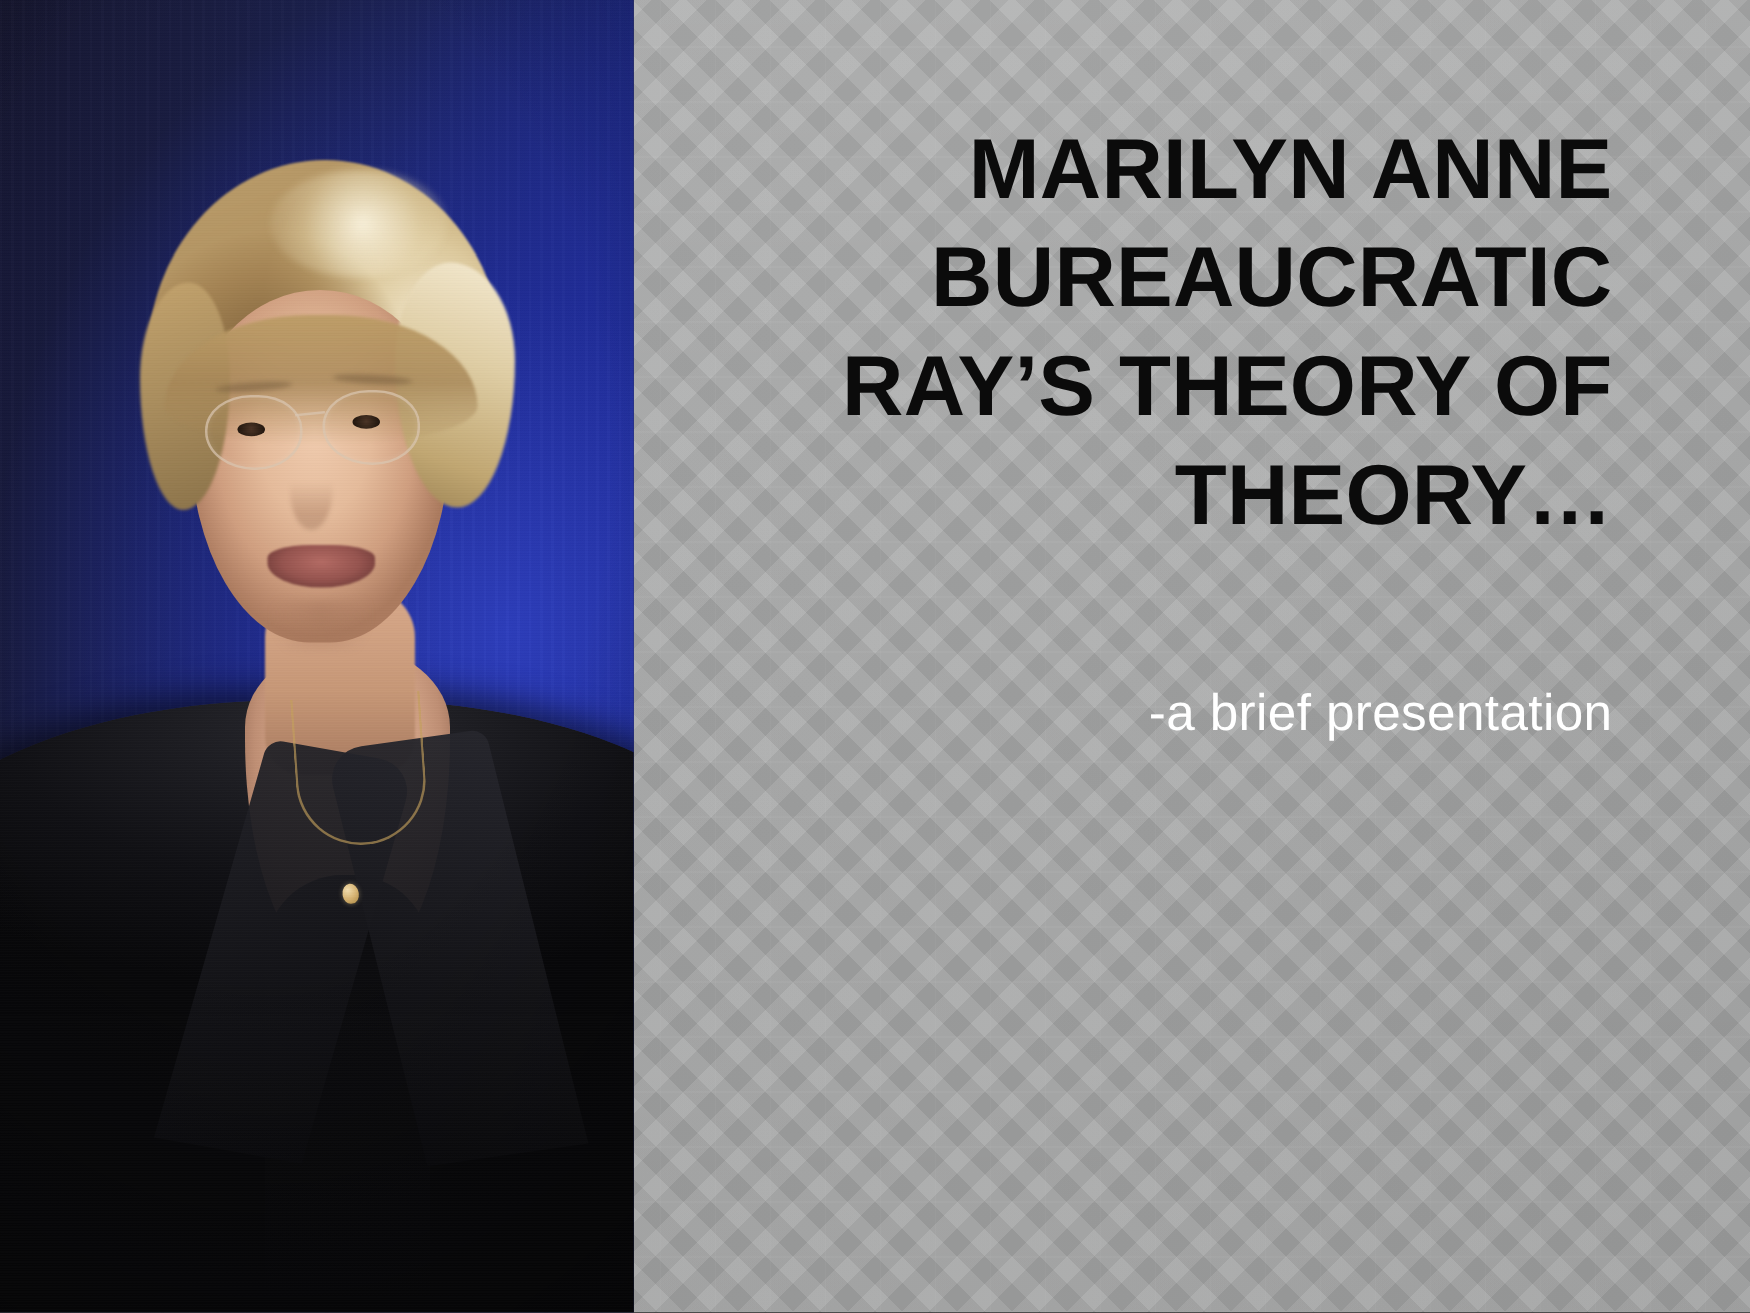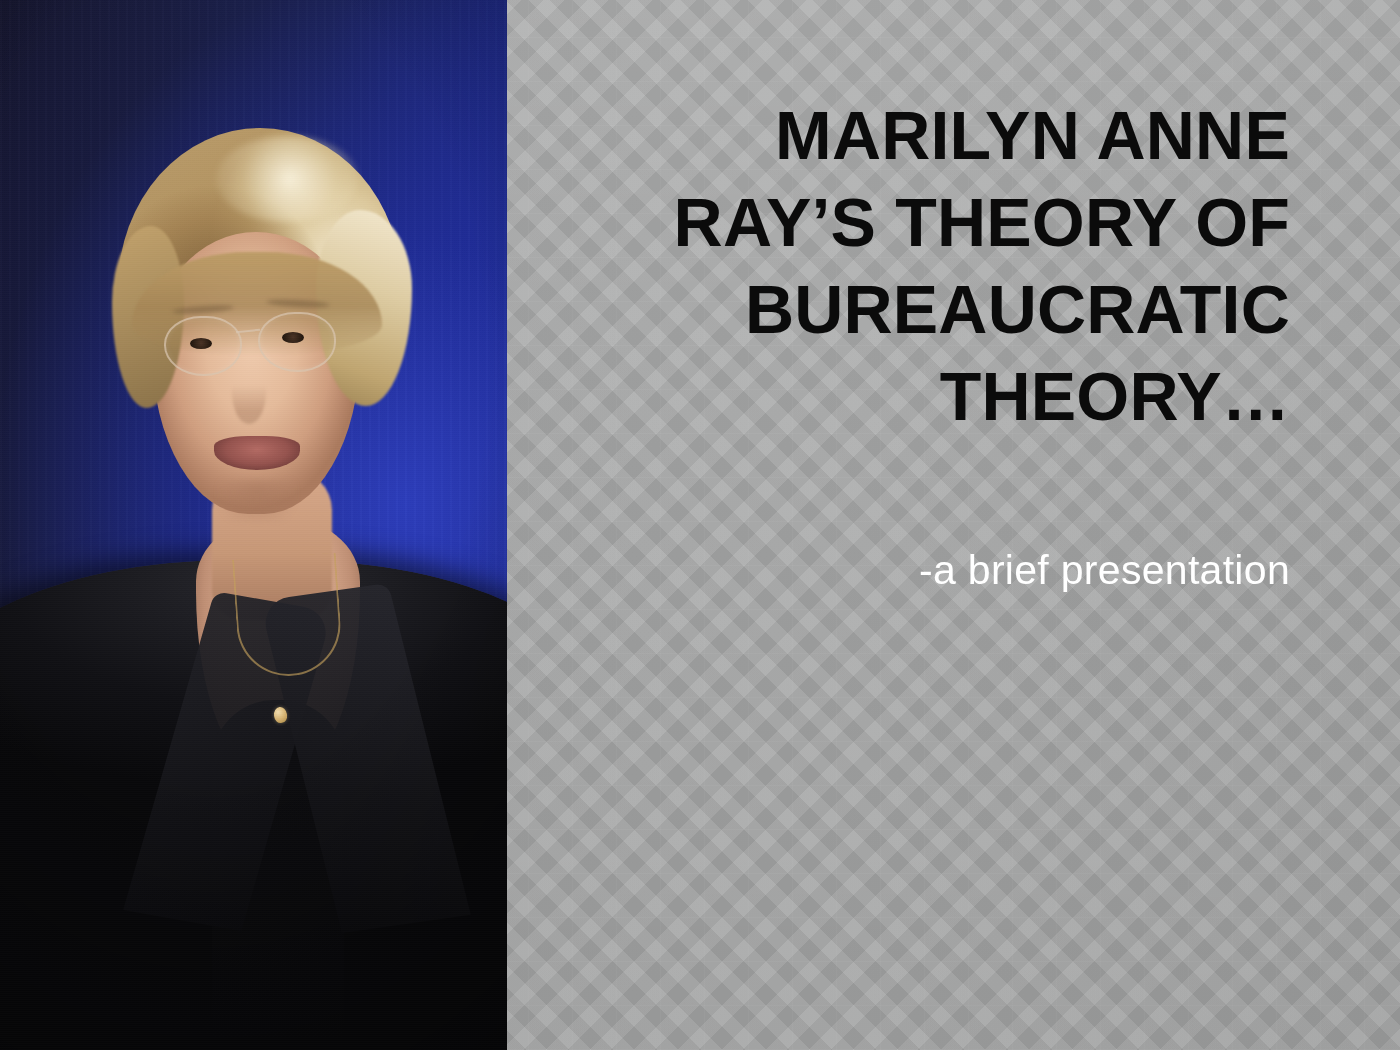--- a/index.html
+++ b/index.html
@@ -396,22 +396,22 @@
     <div class="teeth"></div>
     <div class="mouth"></div>
     <div class="chin-shadow"></div>
 
     <div class="photo-vignette"></div>
     <div class="photo-grain"></div>
   </div>
 
   <div class="title-block">
     <span class="title-line">MARILYN ANNE</span>
+    <span class="title-line">BUREAUCRATIC</span>
     <span class="title-line">RAY’S THEORY OF</span>
-    <span class="title-line">BUREAUCRATIC</span>
     <span class="title-line">THEORY…</span>
   </div>
 
   <div class="subtitle-block">
     <span class="subtitle-text">-a brief presentation</span>
   </div>
 
 </div>
 
 </body></html>

